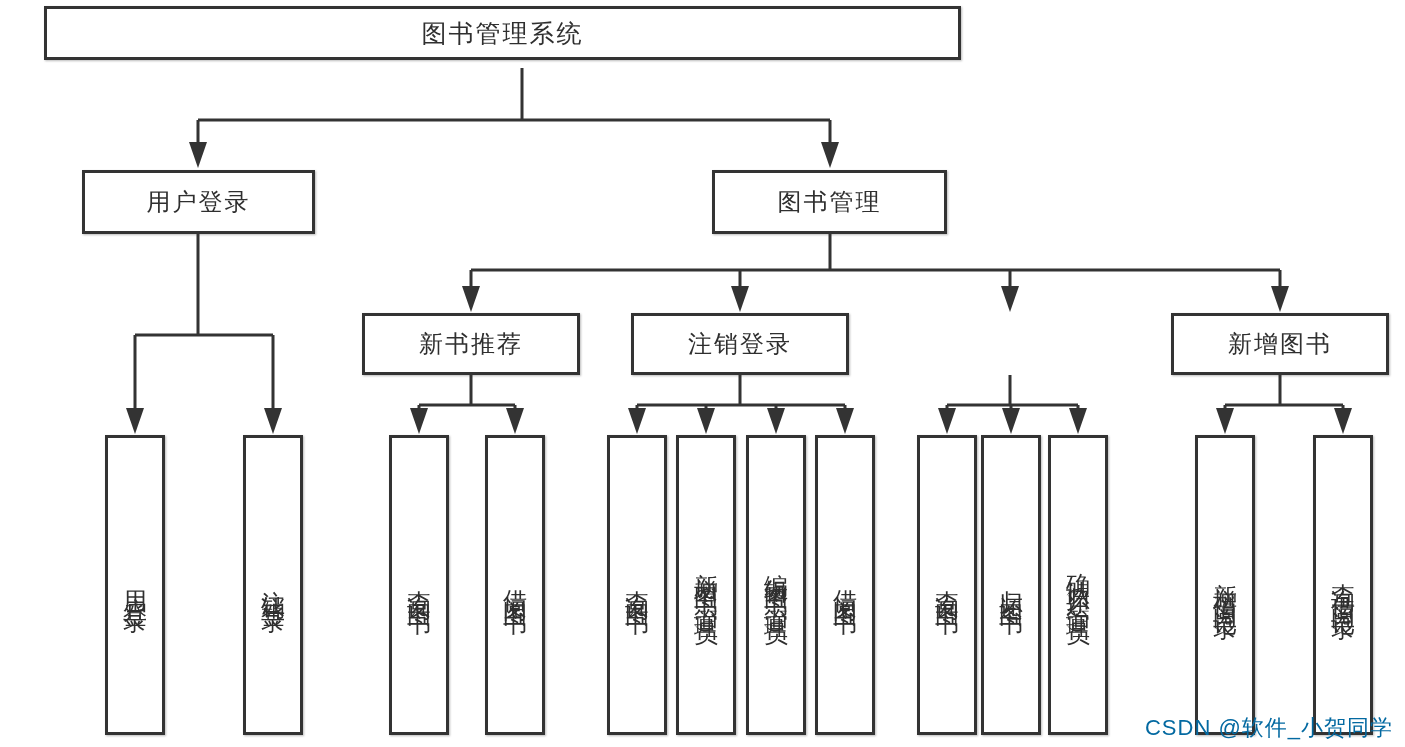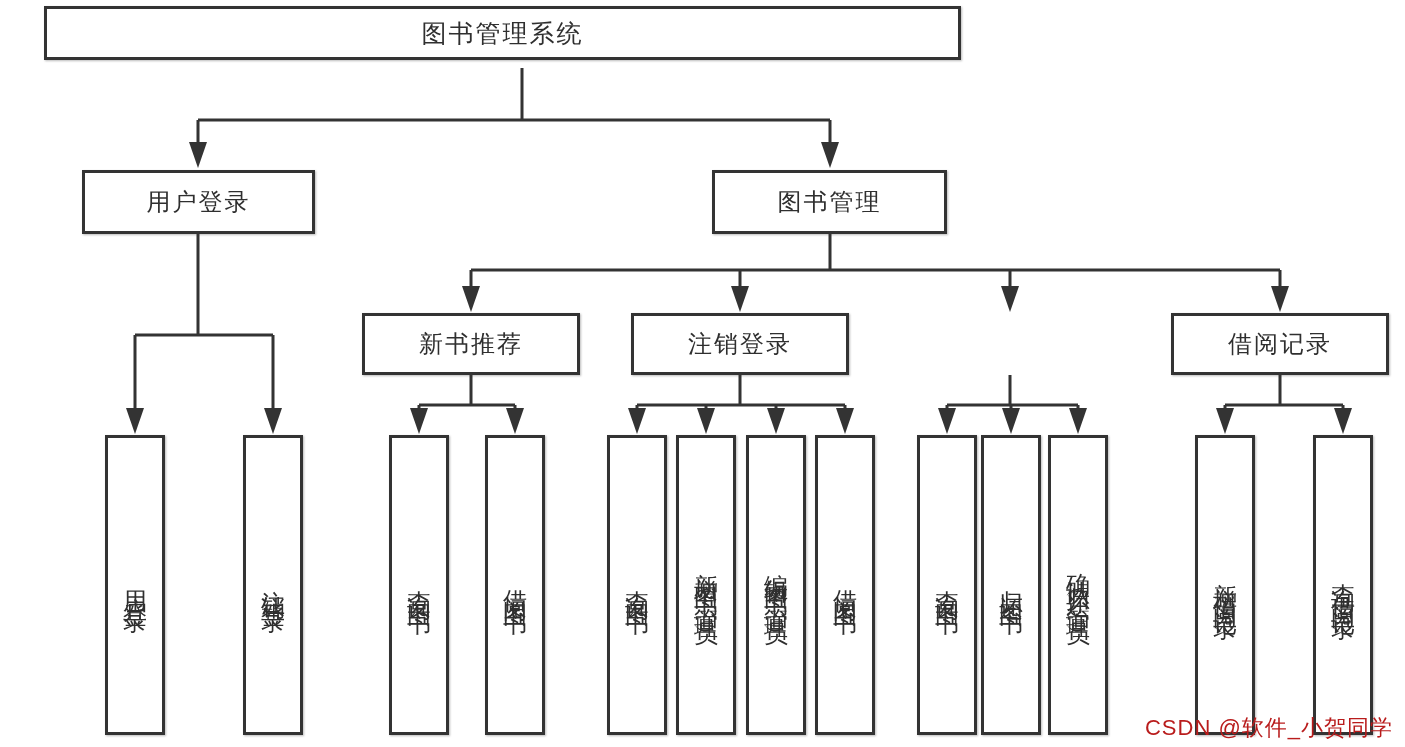--- a/index.html
+++ b/index.html
@@ -46,21 +46,21 @@
     font-size: 24px;
     letter-spacing: 7px;
     color: #2f2f2f;
     line-height: 1;
   }
   .watermark {
     position: absolute;
     right: 12px;
     bottom: 4px;
     font-size: 22px;
-    color: #b91c1c;
+    color: #0369a1;
     letter-spacing: 1px;
     z-index: 3;
     white-space: nowrap;
   }
 </style>
 </head>
 <body>
 
 <div id="stage">
 
@@ -108,21 +108,21 @@
     <span class="hlabel">图书管理</span>
   </div>
 
   <div class="box" style="left:362px; top:313px; width:218px; height:62px;">
     <span class="hlabel">新书推荐</span>
   </div>
   <div class="box" style="left:631px; top:313px; width:218px; height:62px;">
     <span class="hlabel">注销登录</span>
   </div>
   <div class="box" style="left:1171px; top:313px; width:218px; height:62px;">
-    <span class="hlabel">借阅记录</span>
+    <span class="hlabel">新增图书</span>
   </div>
 
   <div class="box leaf" style="left:105px;">
     <span class="vtext">用户登录</span>
   </div>
   <div class="box leaf" style="left:243px;">
     <span class="vtext">注销登录</span>
   </div>
 
   <div class="box leaf" style="left:389px;">

